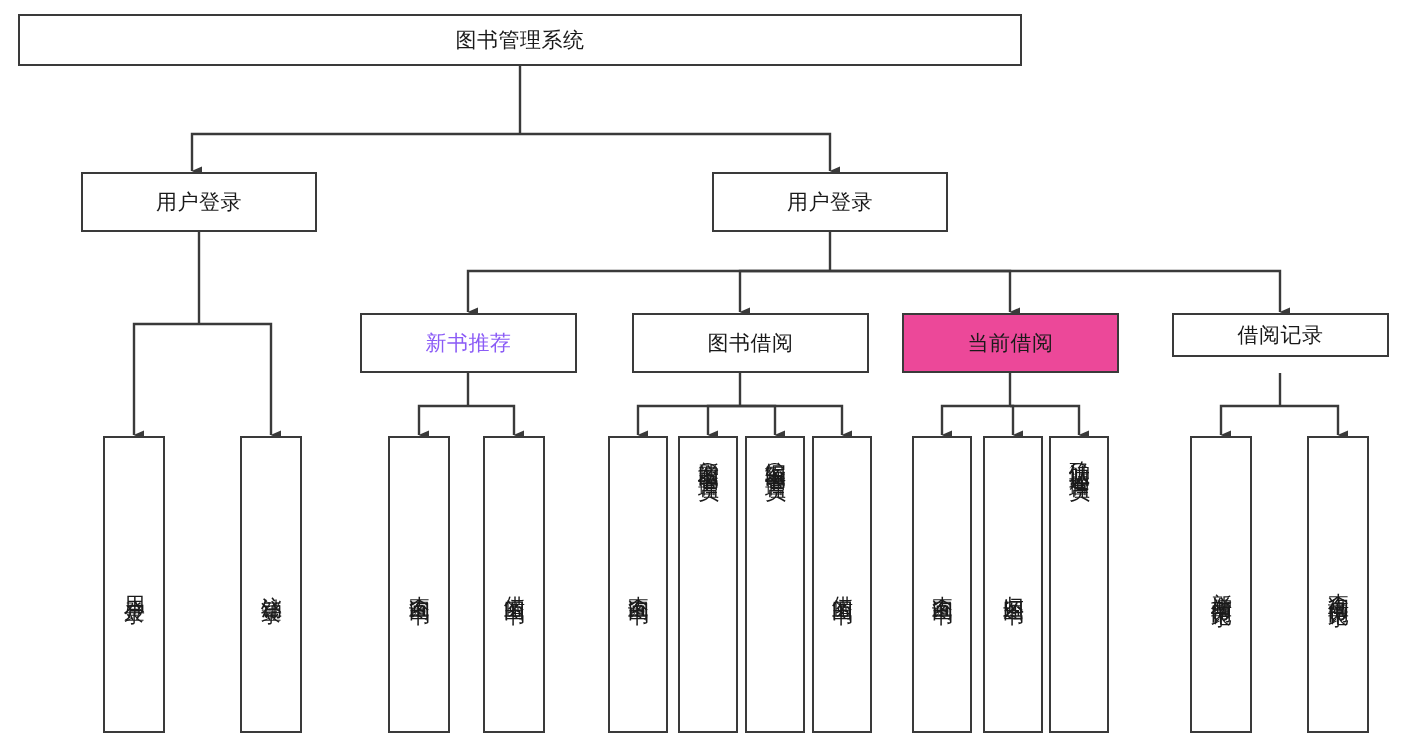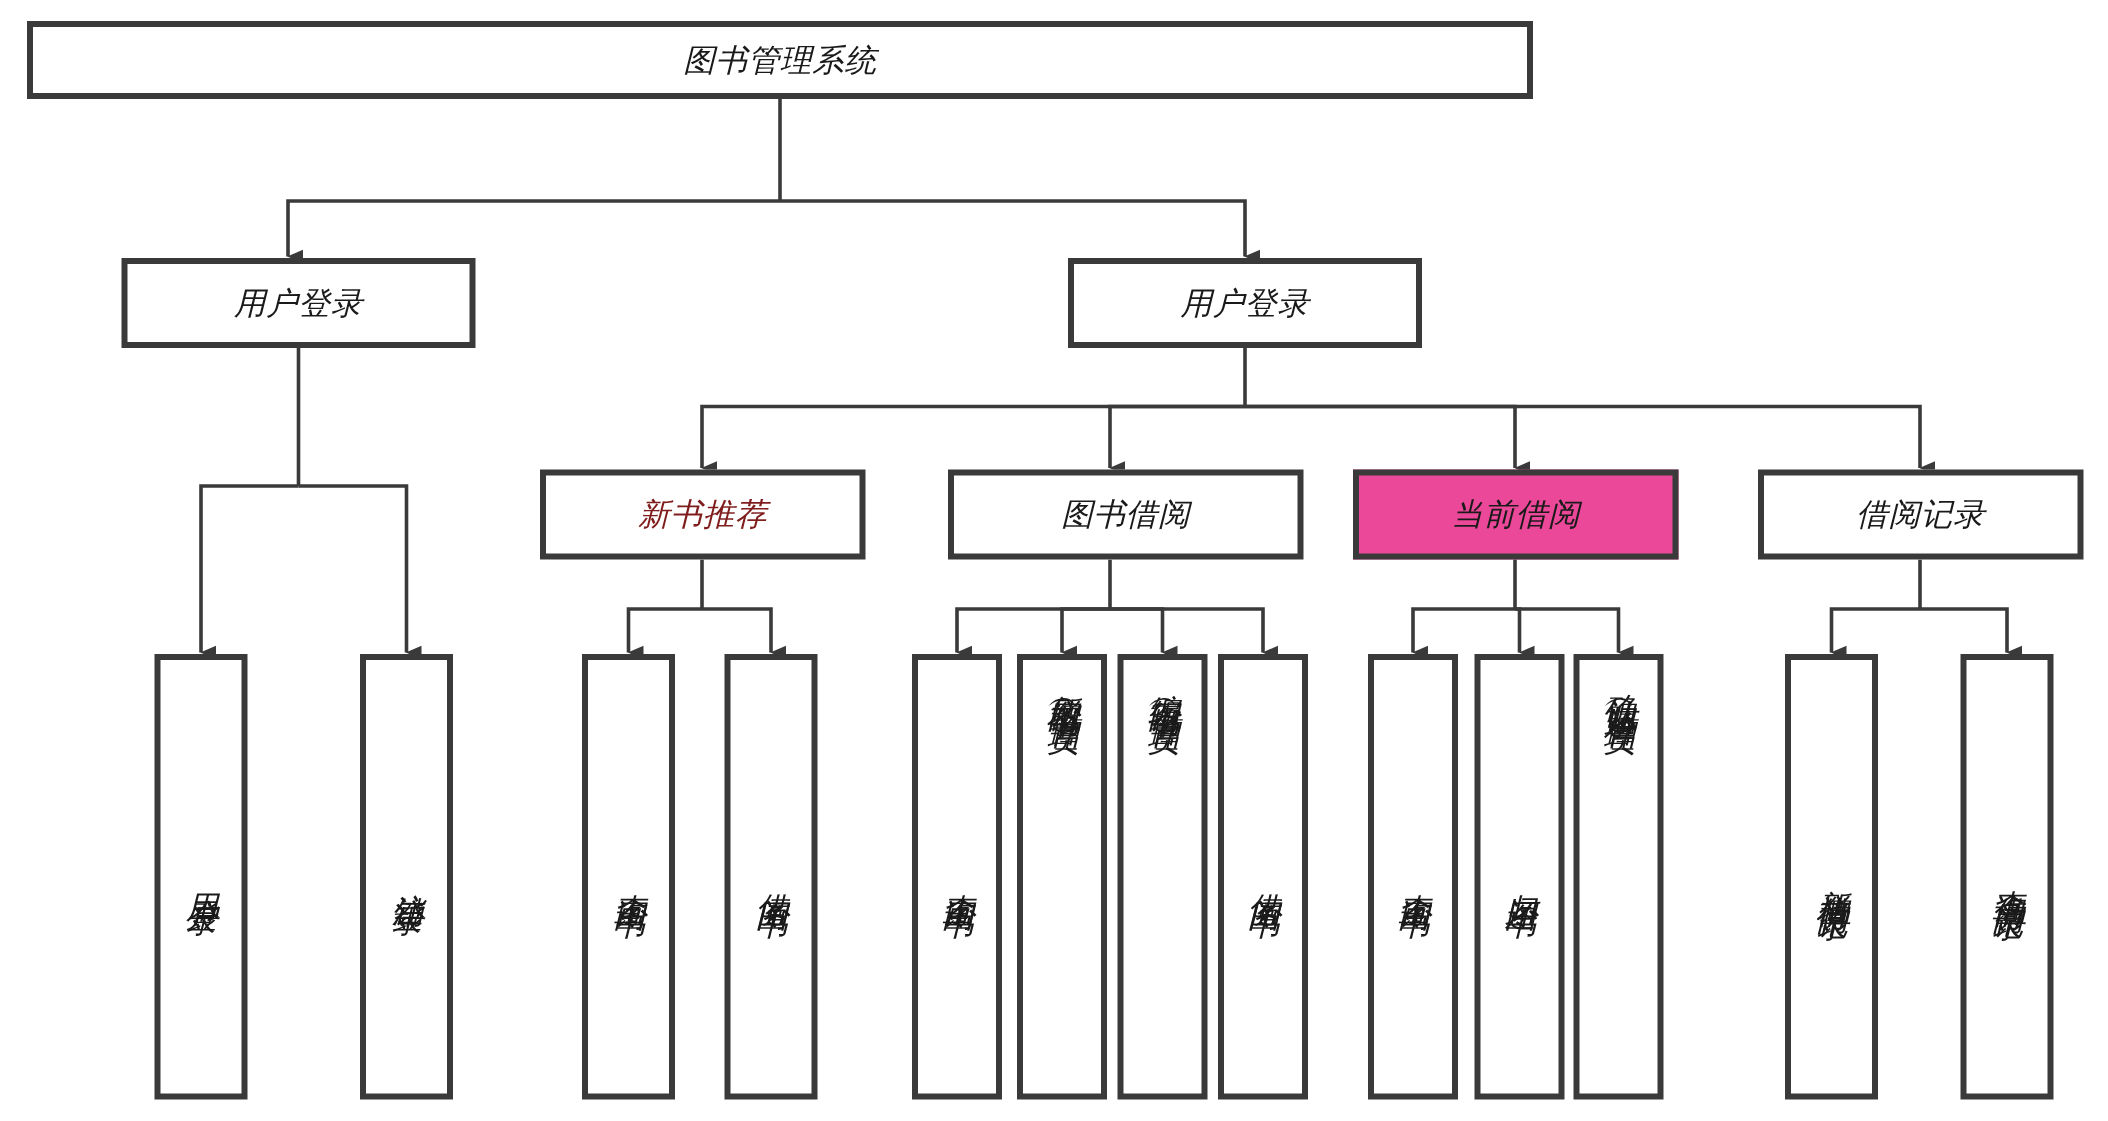--- a/index.html
+++ b/index.html
@@ -22,25 +22,24 @@
     left: 0;
     top: 0;
     width: 1405px;
     height: 747px;
     pointer-events: none;
   }
   .node {
     position: absolute;
     box-sizing: border-box;
     background: #ffffff;
-    border: 4px solid #be185d;
+    border: 2px solid #be185d;
     display: flex;
     align-items: center;
     justify-content: center;
-    font-style: italic;
   }
   .node .label {
     color: #1a1a1a;
     font-size: 21px;
     line-height: 1.28;
     letter-spacing: 0.5px;
     text-align: center;
     white-space: nowrap;
   }
   .node.vertical {
@@ -113,29 +112,29 @@
       <div class="node" style="left: 18px; top: 14px; width: 1004px; height: 52px; border-color: rgb(58, 58, 58); background: rgb(255, 255, 255);">
         <div class="label" style="color: rgb(26, 26, 26);">图书管理系统</div>
       </div>
       <div class="node" style="left: 81px; top: 172px; width: 236px; height: 60px; border-color: rgb(58, 58, 58); background: rgb(255, 255, 255);">
         <div class="label" style="color: rgb(26, 26, 26);">用户登录</div>
       </div>
       <div class="node" style="left: 712px; top: 172px; width: 236px; height: 60px; border-color: rgb(58, 58, 58); background: rgb(255, 255, 255);">
         <div class="label" style="color: rgb(26, 26, 26);">用户登录</div>
       </div>
       <div class="node" style="left: 360px; top: 313px; width: 217px; height: 60px; border-color: rgb(58, 58, 58); background: rgb(255, 255, 255);">
-        <div class="label" style="color: #7f1d1d;">新书推荐</div>
+        <div class="label" style="color: #8b5cf6;">新书推荐</div>
       </div>
       <div class="node" style="left: 632px; top: 313px; width: 237px; height: 60px; border-color: rgb(58, 58, 58); background: rgb(255, 255, 255);">
         <div class="label" style="color: rgb(26, 26, 26);">图书借阅</div>
       </div>
       <div class="node" style="left: 902px; top: 313px; width: 217px; height: 60px; border-color: rgb(58, 58, 58); background: #ec4899;">
         <div class="label" style="color: rgb(26, 26, 26);">当前借阅</div>
       </div>
-      <div class="node" style="left: 1172px; top: 313px; width: 217px; height: 60px; border-color: rgb(58, 58, 58); background: rgb(255, 255, 255);">
+      <div class="node" style="left: 1172px; top: 313px; width: 217px; height: 44px; border-color: rgb(58, 58, 58); background: rgb(255, 255, 255);">
         <div class="label" style="color: rgb(26, 26, 26);">借阅记录</div>
       </div>
       <div class="node vertical centered" style="left: 103px; top: 436px; width: 62px; height: 297px; border-color: rgb(58, 58, 58); background: rgb(255, 255, 255);">
         <div class="label" style="color: rgb(26, 26, 26);">用户登录</div>
       </div>
       <div class="node vertical centered" style="left: 240px; top: 436px; width: 62px; height: 297px; border-color: rgb(58, 58, 58); background: rgb(255, 255, 255);">
         <div class="label" style="color: rgb(26, 26, 26);">注销登录</div>
       </div>
       <div class="node vertical centered" style="left: 388px; top: 436px; width: 62px; height: 297px; border-color: rgb(58, 58, 58); background: rgb(255, 255, 255);">
         <div class="label" style="color: rgb(26, 26, 26);">查询图书</div>

